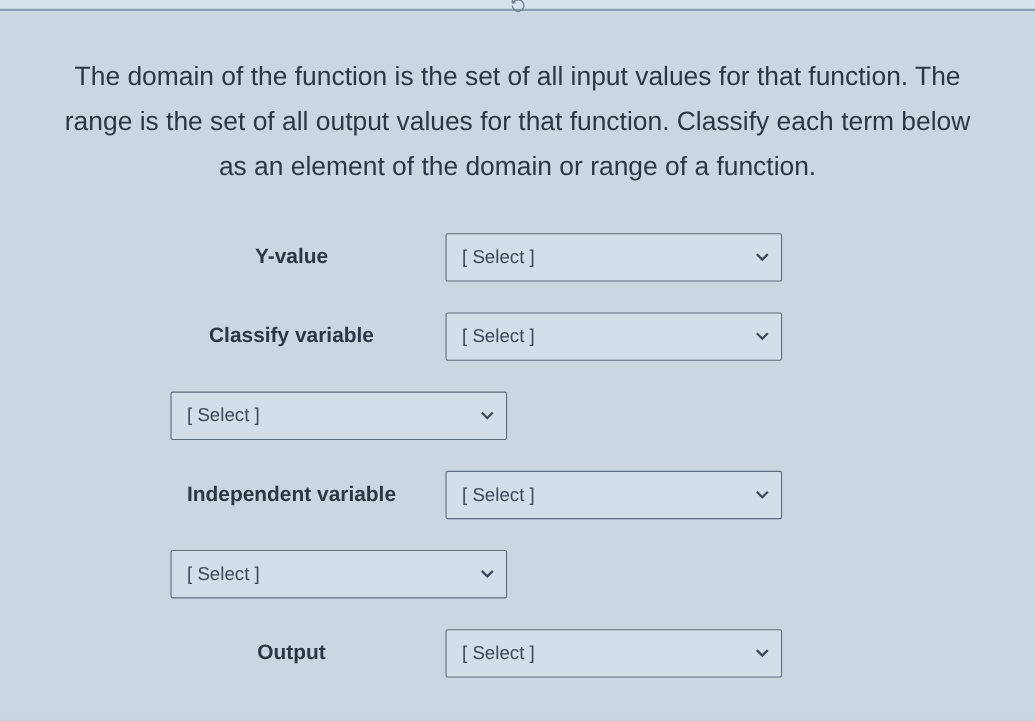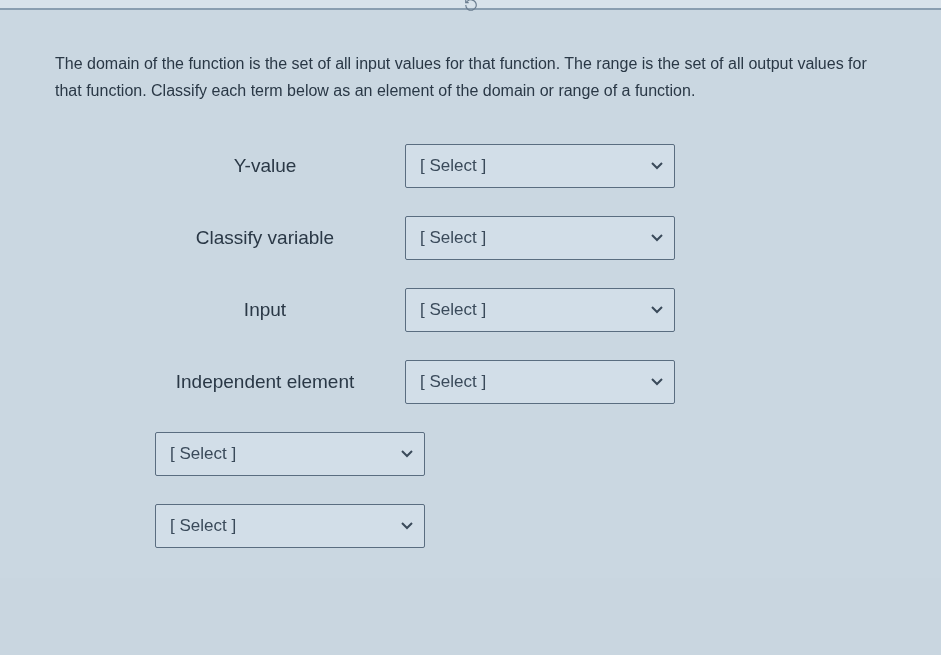--- a/index.html
+++ b/index.html
@@ -36,47 +36,48 @@
       width: 14px;
       height: 14px;
       color: #6b7d8f;
     }
     .content {
       padding: 40px 55px 30px 55px;
       background: #cad7e1;
     }
     .instructions {
       color: #2a3846;
-      font-size: 16px;
+      font-size: 24px;
       line-height: 1.7;
       margin-bottom: 40px;
       font-weight: 400;
+      text-align: center;
     }
     .rows {
       display: flex;
       flex-direction: column;
       gap: 28px;
       padding-left: 100px;
     }
     .row {
       display: flex;
       align-items: center;
       gap: 30px;
     }
     .label {
       color: #2a3846;
       font-size: 19px;
       width: 220px;
       text-align: center;
-      font-weight: 400;
+      font-weight: 700;
     }
     .select-box {
       border: 1px solid #5a6d80;
       background: #d2dee8;
-      width: 270px;
+      width: 306px;
       height: 44px;
       display: flex;
       align-items: center;
       justify-content: space-between;
       padding: 0 10px 0 14px;
       cursor: pointer;
       border-radius: 2px;
     }
     .select-text {
       color: #3a4a5a;
@@ -132,33 +133,32 @@
           <span class="select-text">[ Select ]</span>
           <span class="chevron">
             <svg viewBox="0 0 12 8">
                 <polyline points="1,1 6,6 11,1"></polyline>
               </svg>
           </span>
         </div>
       </div>
 
       <div class="row">
-        <div class="label">Input</div>
         <div class="select-box">
           <span class="select-text">[ Select ]</span>
           <span class="chevron">
             <svg viewBox="0 0 12 8">
                 <polyline points="1,1 6,6 11,1"></polyline>
               </svg>
           </span>
         </div>
       </div>
 
       <div class="row">
-        <div class="label">Independent element</div>
+        <div class="label">Independent variable</div>
         <div class="select-box">
           <span class="select-text">[ Select ]</span>
           <span class="chevron">
             <svg viewBox="0 0 12 8">
                 <polyline points="1,1 6,6 11,1"></polyline>
               </svg>
           </span>
         </div>
       </div>
 
@@ -167,20 +167,21 @@
           <span class="select-text">[ Select ]</span>
           <span class="chevron">
             <svg viewBox="0 0 12 8">
                 <polyline points="1,1 6,6 11,1"></polyline>
               </svg>
           </span>
         </div>
       </div>
 
       <div class="row">
+        <div class="label">Output</div>
         <div class="select-box">
           <span class="select-text">[ Select ]</span>
           <span class="chevron">
             <svg viewBox="0 0 12 8">
                 <polyline points="1,1 6,6 11,1"></polyline>
               </svg>
           </span>
         </div>
       </div>
 

